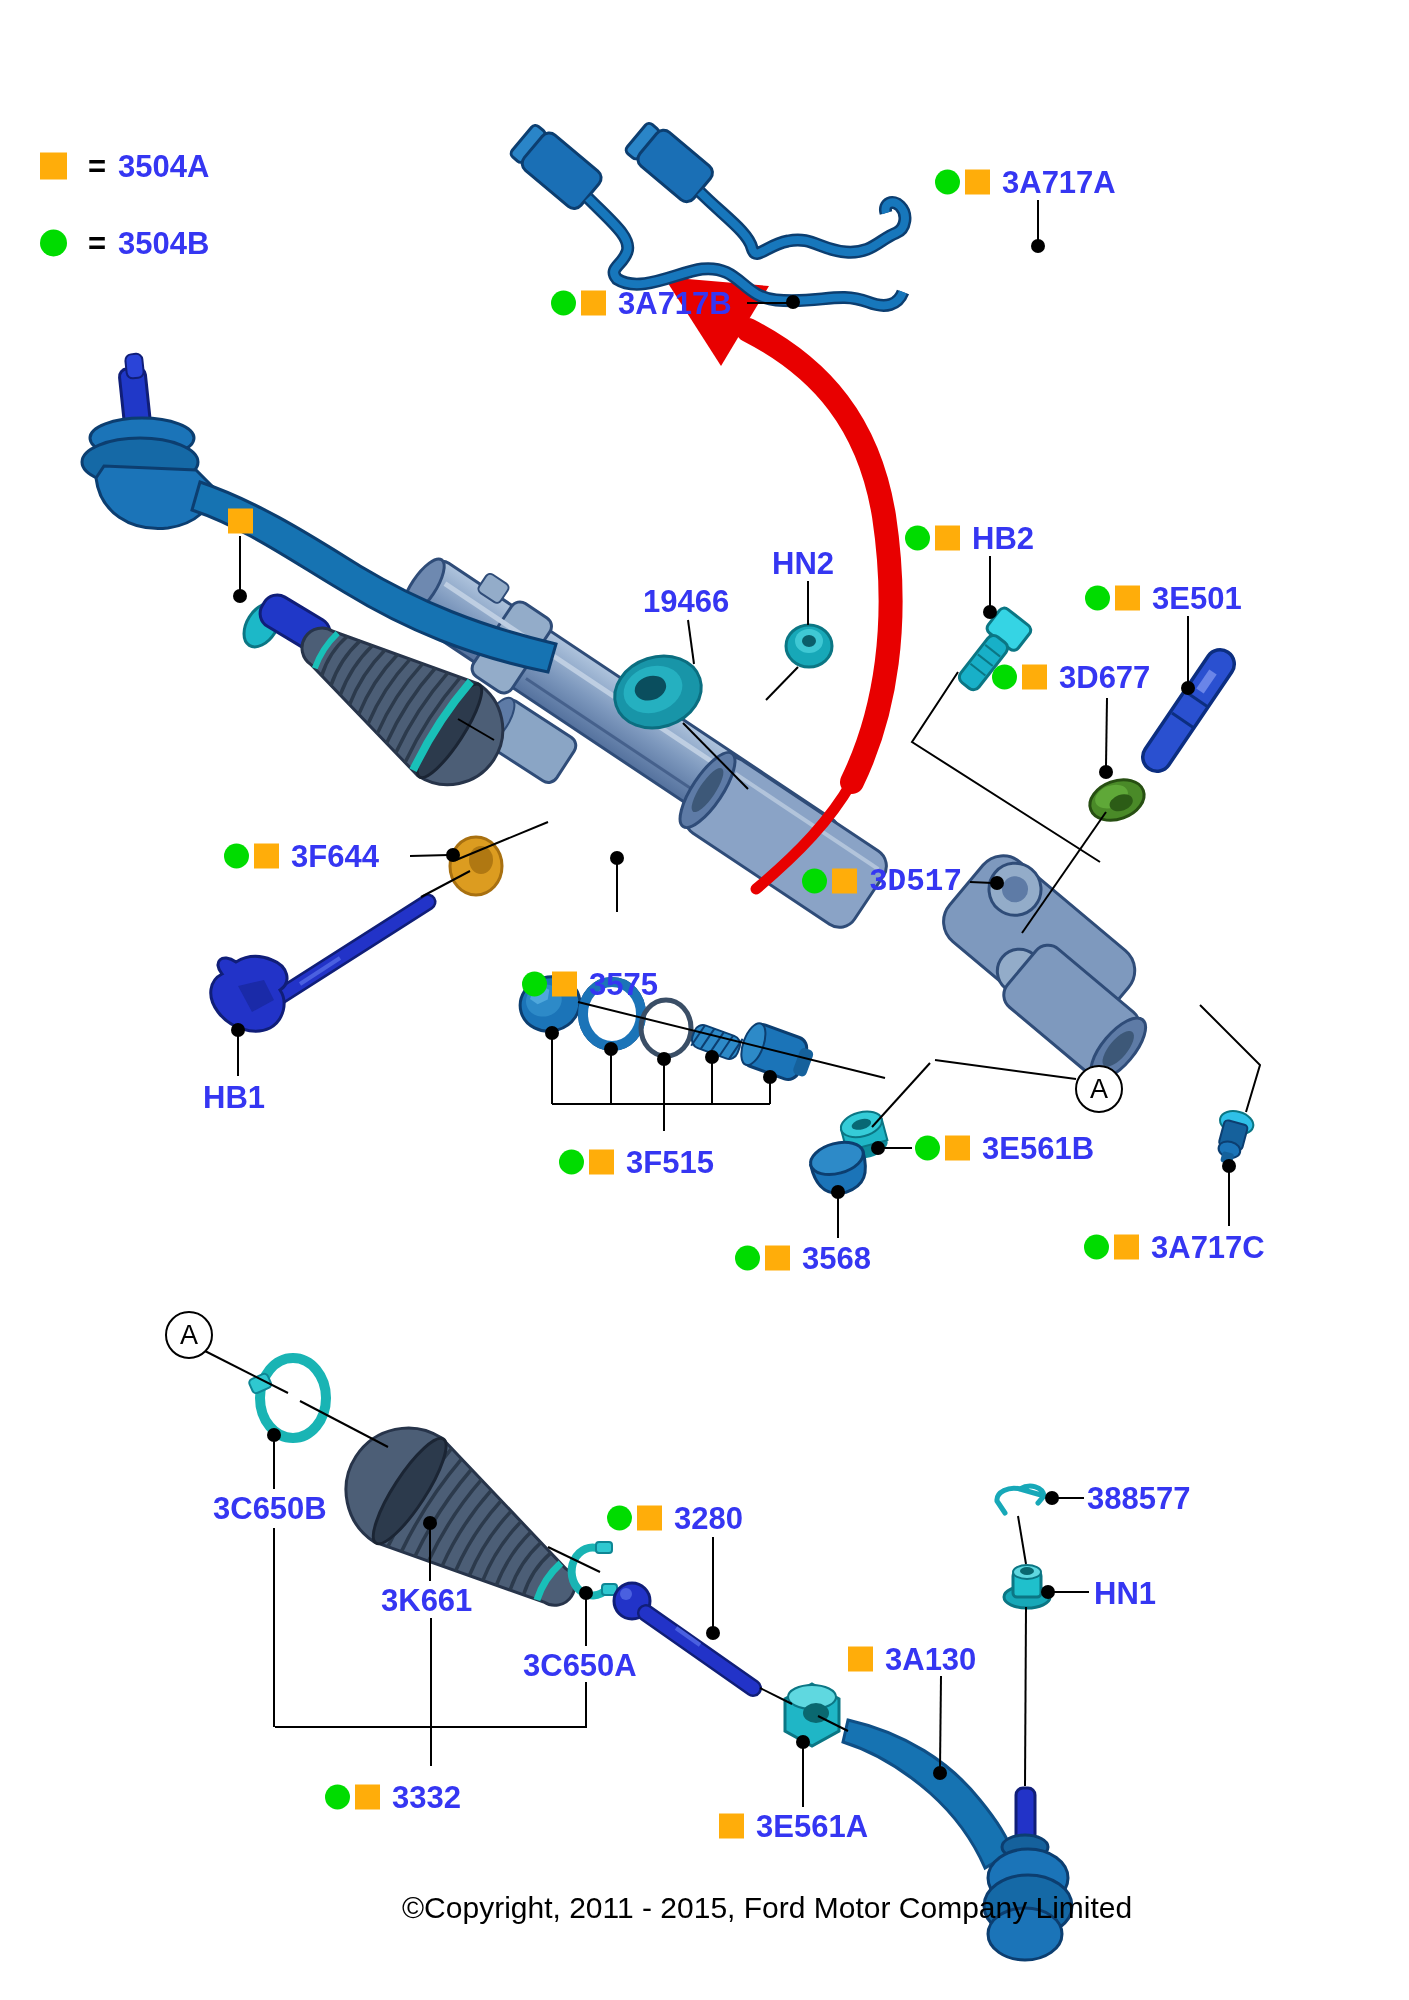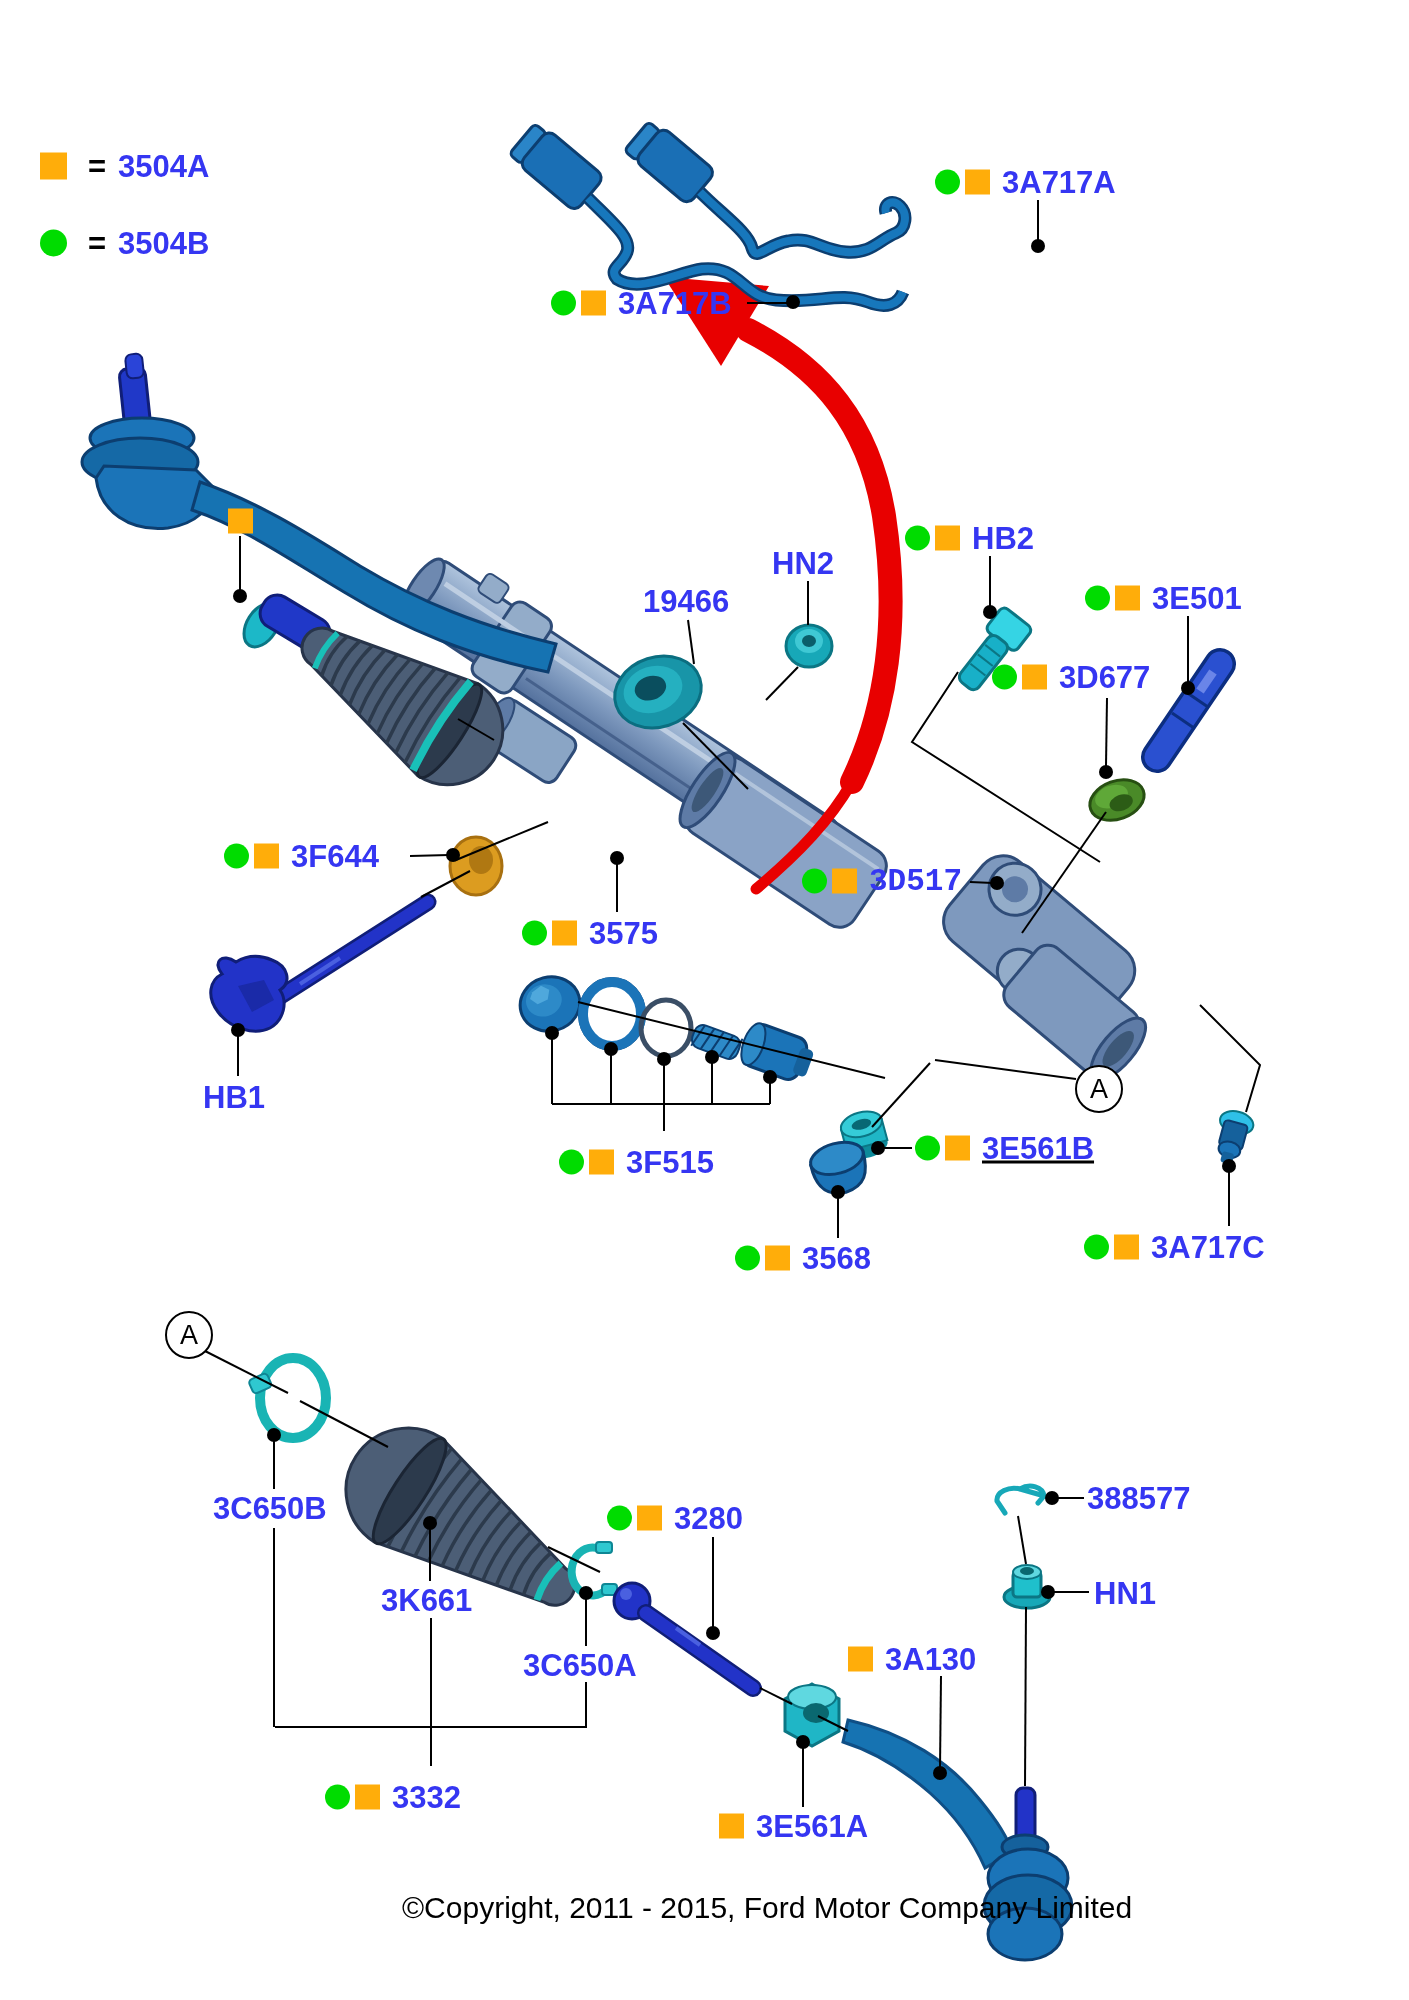--- a/index.html
+++ b/index.html
@@ -378,35 +378,35 @@
     <div class="plabel" style="left: 802px; top: 881px; font-family: Liberation Mono, monospace;">
     <span class="mk circle"></span>
     <span class="mk square"></span>
     <span class="code">3D517</span>
   </div>
     <div class="plabel" style="left: 224px; top: 856px; text-align: center;">
     <span class="mk circle"></span>
     <span class="mk square"></span>
     <span class="code">3F644</span>
   </div>
-    <div class="plabel" style="left: 522px; top: 933px;">
+    <div class="plabel" style="left: 522px; top: 984px;">
     <span class="mk circle"></span>
     <span class="mk square"></span>
     <span class="code">3575</span>
   </div>
     <div class="plabel nomk" style="left: 203px; top: 1097px;">
 
     <span class="code">HB1</span>
   </div>
     <div class="plabel" style="left: 559px; top: 1162px;">
     <span class="mk circle"></span>
     <span class="mk square"></span>
     <span class="code">3F515</span>
   </div>
-    <div class="plabel" style="left: 915px; top: 1148px; text-decoration: underline;">
+    <div class="plabel" style="left: 915px; top: 1148px;">
     <span class="mk circle"></span>
     <span class="mk square"></span>
     <span class="code">3E561B</span>
   </div>
     <div class="plabel" style="left: 735px; top: 1258px;">
     <span class="mk circle"></span>
     <span class="mk square"></span>
     <span class="code">3568</span>
   </div>
     <div class="plabel" style="left: 1084px; top: 1247px;">

